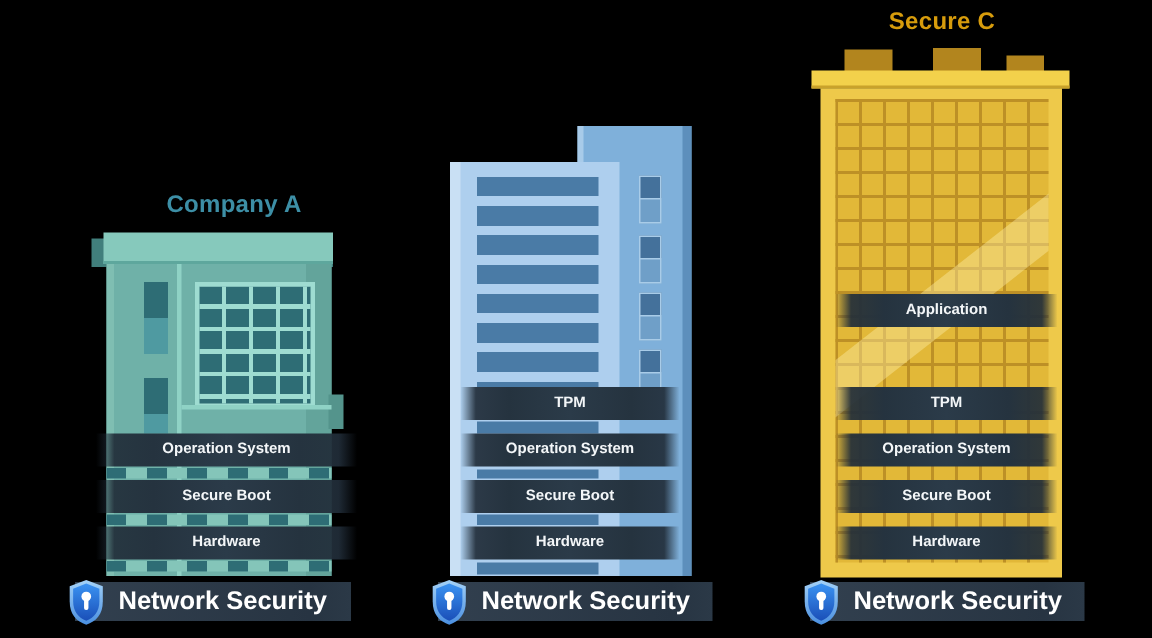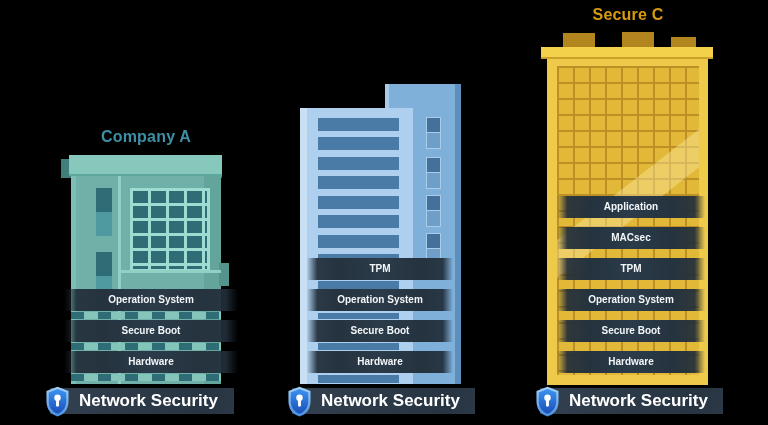--- a/index.html
+++ b/index.html
@@ -75,21 +75,21 @@
       <path d="M12 3 L20.4 6.3 V14.3 C20.4 21 16.9 24.9 12 26.8 C7.1 24.9 3.6 21 3.6 14.3 V6.3 Z" fill="url(#sgInner)"></path>
       <circle cx="12" cy="11.3" r="3.1" fill="#ffffff"></circle>
       <rect x="10.6" y="12.8" width="2.8" height="7.2" rx="1.3" fill="#ffffff"></rect>
     </g>
   </defs>
 </svg>
 
 <div class="canvas">
 
   <section class="abs" style="inset:0;">
-    <div class="co-title title-a" style="left:66px;top:128px;width:160px;text-align:center;">Company A</div>
+    <div class="co-title title-a" style="left:76px;top:128px;width:160px;text-align:center;">Company A</div>
 
     <div class="abs a-pillar" style="left:61px;top:159px;width:10px;height:19px;"></div>
     <div class="abs a-pillar" style="left:212px;top:159px;width:10px;height:19px;"></div>
     <div class="abs a-cornice" style="left:69px;top:155px;width:153px;height:19px;"></div>
     <div class="abs a-body" style="left:71px;top:176px;width:150px;height:208px;"></div>
     <div class="abs a-lstrip" style="left:71px;top:176px;width:5px;height:208px;"></div>
     <div class="abs a-rband" style="left:204px;top:176px;width:17px;height:208px;"></div>
     <div class="abs a-ledge" style="left:219px;top:263px;width:10px;height:23px;"></div>
     <div class="abs a-win-dark" style="left:96px;top:188px;width:16px;height:24px;"></div>
     <div class="abs a-win-med" style="left:96px;top:212px;width:16px;height:24px;"></div>
@@ -154,21 +154,20 @@
     <div class="abs c-chimney" style="left:563px;top:33px;width:32px;height:15px;"></div>
     <div class="abs c-chimney" style="left:622px;top:32px;width:32px;height:16px;"></div>
     <div class="abs c-chimney" style="left:671px;top:37px;width:25px;height:11px;"></div>
     <div class="abs c-cornice" style="left:541px;top:47px;width:172px;height:10px;"></div>
     <div class="abs c-body" style="left:547px;top:59px;width:161px;height:326px;"></div>
     <div class="abs c-grid" style="left:557px;top:66px;width:142px;height:309px;">
       <div class="c-streak" style="left:-40px;top:100px;"></div>
     </div>
 
     <div class="layer" style="left:557px;top:196px;width:148px;">Application</div>
-    <div class="layer" style="left:557px;top:227px;width:148px;">MACsec</div>
     <div class="layer" style="left:557px;top:258px;width:148px;">TPM</div>
     <div class="layer" style="left:557px;top:289px;width:148px;">Operation System</div>
     <div class="layer" style="left:557px;top:320px;width:148px;">Secure Boot</div>
     <div class="layer" style="left:557px;top:351px;width:148px;">Hardware</div>
 
     <div class="ns-bar" style="left:540px;top:388px;width:183px;">
       <span>Network Security</span>
     </div>
     <svg class="ns-shield" style="left:535px;top:385px;" viewBox="0 0 24 30">
         <use href="#shield-def"></use>

